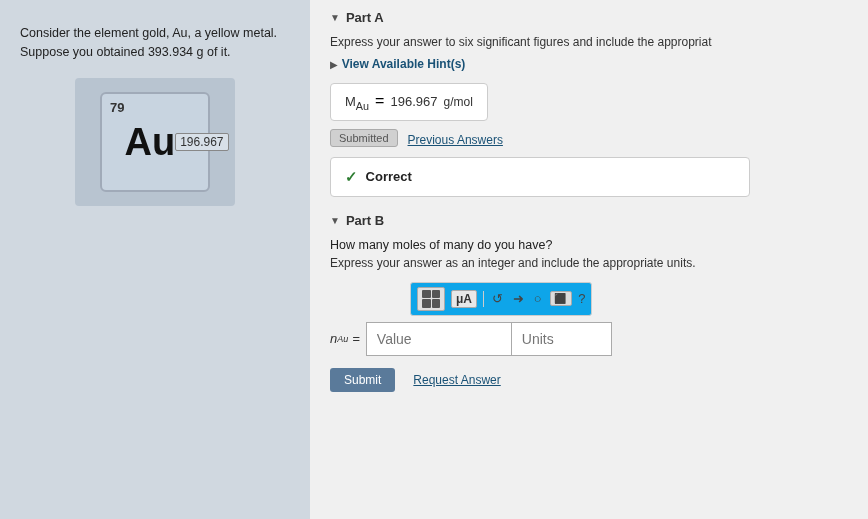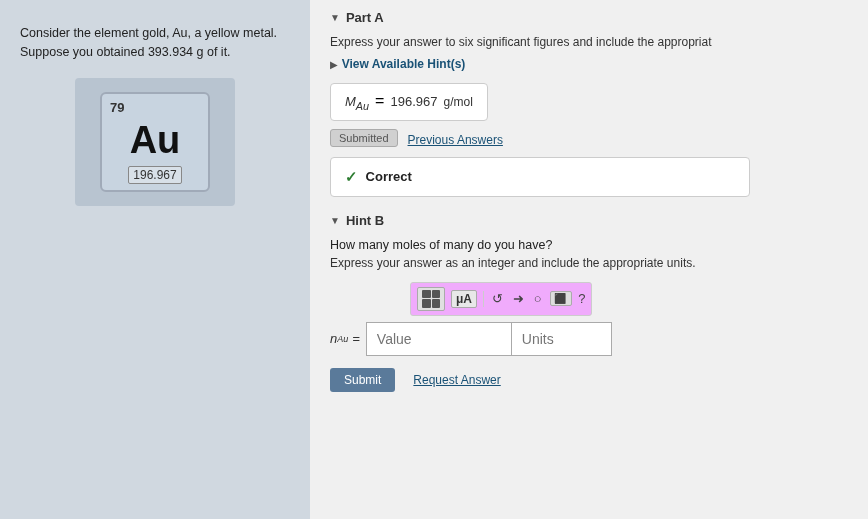--- a/index.html
+++ b/index.html
@@ -37,21 +37,20 @@
       margin: 0 auto;
     }
 
     .element-card {
       background: #c8d4e0;
       border: 2px solid #a0aab8;
       border-radius: 6px;
       width: 110px;
       height: 100px;
       display: flex;
-      flex-direction: column;
       align-items: center;
       justify-content: space-between;
       padding: 6px 8px;
     }
 
     .element-number {
       font-size: 13px;
       color: #333;
       font-weight: bold;
       align-self: flex-start;
@@ -133,21 +132,20 @@
       padding: 8px 14px;
       display: inline-flex;
       align-items: baseline;
       gap: 6px;
       margin-bottom: 8px;
     }
 
     .answer-label {
       font-size: 13px;
       color: #333;
-      font-style: italic;
     }
 
     .answer-value {
       font-size: 13px;
       color: #333;
     }
 
     .answer-unit {
       font-size: 12px;
       color: #333;
@@ -215,21 +213,21 @@
       color: #333;
       margin-bottom: 12px;
     }
 
     .input-toolbar {
       display: flex;
       align-items: center;
       gap: 6px;
       margin-bottom: 6px;
       padding: 4px 6px;
-      background: #f0abfc;
+      background: #0ea5e9;
       border: 1px solid #ccc;
       border-radius: 3px;
       width: fit-content;
     }
 
     .toolbar-btn {
       background: #e0e0e0;
       border: 1px solid #aaa;
       border-radius: 2px;
       padding: 2px 4px;
@@ -398,21 +396,21 @@
 
   <div class="correct-box">
     <span class="checkmark-icon">✓</span>
     <span class="correct-text">Correct</span>
   </div>
 
   
   <div class="part-b-section">
     <div class="part-header">
       <span class="arrow-icon">▼</span>
-      <span>Hint B</span>
+      <span>Part B</span>
     </div>
 
     <div class="part-b-question">How many moles of many do you have?</div>
     <div class="part-b-instruction">Express your answer as an integer and include the appropriate units.</div>
 
     <div style="margin-left: 80px; margin-bottom: 4px;">
       <div class="input-toolbar">
         <button class="toolbar-btn">
           <div class="toolbar-btn-grid">
             <div class="grid-cell"></div>

